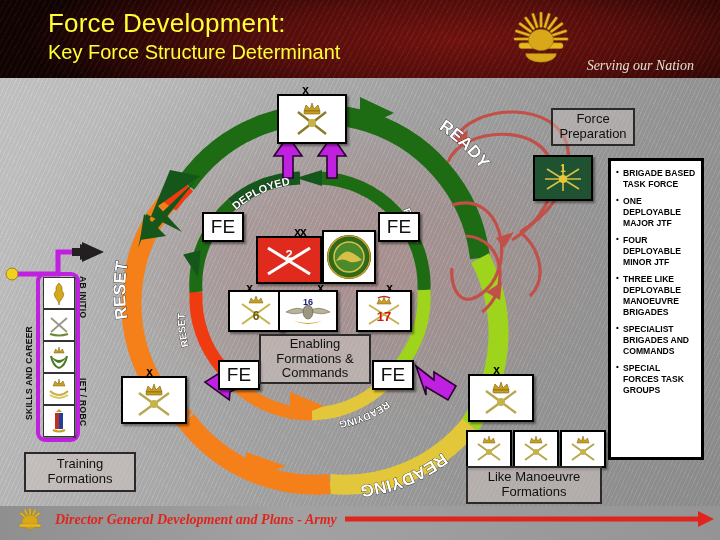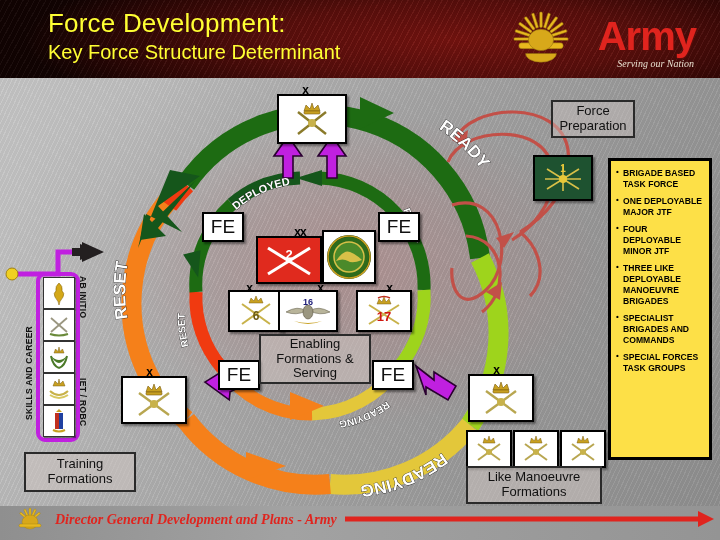--- a/index.html
+++ b/index.html
@@ -43,21 +43,21 @@
     font-size:20px;color:#ffff33;
   }
   .army-word{
     position:absolute;right:24px;top:16px;
     font-size:40px;font-weight:bold;color:#e0241e;
     letter-spacing:-1px;line-height:1;
     text-shadow:1px 1px 0 #5a0d0a;
   }
   .army-tag{
     position:absolute;right:26px;top:58px;
-    font-size:10px;color:#e8e0d0;font-style:italic;
+    font-size:14px;color:#e8e0d0;font-style:italic;
     font-family:"Liberation Serif",serif;
   }
   .rising-sun{
     position:absolute;right:150px;top:10px;width:58px;height:58px;
   }
 
   
   .badge-box{
     position:absolute;background:#fff;border:2.5px solid #000;
     box-shadow:2px 2px 2px rgba(0,0,0,.4);
@@ -77,22 +77,22 @@
   .label-box{
     position:absolute;background:rgba(205,196,193,.55);
     border:2px solid #2a2a2a;
     display:flex;align-items:center;justify-content:center;
     text-align:center;font-size:13px;color:#111;line-height:1.12;
     padding:3px 5px;box-sizing:border-box;
   }
 
   
   .orange-panel{
-    position:absolute;left:608px;top:158px;width:104px;height:302px;
-    background:#fde047;border:3px solid #000;box-sizing:border-box;
+    position:absolute;left:608px;top:158px;width:96px;height:302px;
+    background:#ffffff;border:3px solid #000;box-sizing:border-box;
     padding:7px 4px 4px 5px;
   }
   .orange-panel ul{margin:0;padding:0;list-style:none;}
   .orange-panel li{
     font-size:8.6px;font-weight:bold;color:#000;line-height:1.28;
     margin-bottom:6px;padding-left:7px;position:relative;
     text-transform:uppercase;
   }
   .orange-panel li:before{
     content:"\2022";position:absolute;left:0;top:-1px;font-size:8px;
@@ -164,21 +164,20 @@
           <rect x="28.6" y="2" width="2.8" height="16" rx="1" transform="rotate(-54 30 30)"></rect>
           <rect x="28.6" y="2" width="2.8" height="16" rx="1" transform="rotate(-72 30 30)"></rect>
           <rect x="28.6" y="2" width="2.8" height="16" rx="1" transform="rotate(-90 30 30)"></rect>
         </g>
         <path d="M10 34 h40 a3 3 0 0 1 0 6 h-40 a3 3 0 0 1 0 -6z"></path>
         <ellipse cx="30" cy="31" rx="13" ry="11" fill="#d8a81a"></ellipse>
         <path d="M14 45 a16 9 0 0 0 32 0z" fill="#d8a81a"></path>
       </g>
     </svg>
 
-    <div class="army-word">Army</div>
     <div class="army-tag">Serving our Nation</div>
   </div>
 
   <svg class="svg-layer" viewBox="0 0 720 540">
     <defs>
       <marker id="mk-green" markerWidth="5" markerHeight="5" refX="2.2" refY="2.5" orient="auto">
         <path d="M0,0 L5,2.5 L0,5 z" fill="#1d6b12"></path>
       </marker>
 
       <path id="arc-ready-out" d="M 352 103 A 160 160 0 0 1 508 230" fill="none"></path>
@@ -369,21 +368,21 @@
         <path d="M18 4 q6 -3 12 0" fill="none" stroke="#c03020" stroke-width="1.4"></path>
       </g>
       <text x="24" y="27" text-anchor="middle" font-size="13" fill="#d01810" font-family="Liberation Sans, sans-serif" font-weight="bold">17</text>
     </svg>
   </div>
 
   <div class="label-box" style="left:259px;top:334px;width:112px;height:50px;">
     <span>
       <span>Enabling</span><br>
       <span>Formations &amp;</span><br>
-      <span>Serving</span>
+      <span>Commands</span>
     </span>
   </div>
 
   <div class="xmark" style="left:140px;top:366px;width:18px;">x</div>
   <div class="badge-box" style="left:121px;top:376px;width:62px;height:44px;">
     <svg viewBox="0 0 58 40" width="58" height="40">
       <g stroke="#b8a650" stroke-width="2.4" fill="none">
         <line x1="14" y1="35" x2="44" y2="13"></line>
           <line x1="44" y1="35" x2="14" y2="13"></line>
       </g>
@@ -403,21 +402,21 @@
           <line x1="44" y1="35" x2="14" y2="13"></line>
       </g>
       <circle cx="29" cy="24" r="4" fill="#c8b24a"></circle>
       <g fill="#c8a020" stroke="#7a5c10" stroke-width=".6">
         <path d="M21 12 l2 -6 l4 4 l2 -6 l2 6 l4 -4 l2 6 z"></path>
         <rect x="21" y="12" width="16" height="3" rx="1"></rect>
       </g>
     </svg>
   </div>
 
-  <div class="label-box" style="left:551px;top:100px;width:84px;height:38px;background:rgba(205,196,193,.45);">
+  <div class="label-box" style="left:551px;top:108px;width:84px;height:38px;background:rgba(205,196,193,.45);">
     <span>
       <span>Force</span><br>
       <span>Preparation</span>
     </span>
   </div>
   <div class="badge-box" style="left:533px;top:155px;width:56px;height:42px;background:#1e5230;border-color:#000;">
     <svg viewBox="0 0 52 38" width="52" height="38">
       <rect width="52" height="38" fill="#1e5230"></rect>
       <g stroke="#d8c048" stroke-width="1.6" fill="none">
         <line x1="10" y1="10" x2="42" y2="30"></line>

